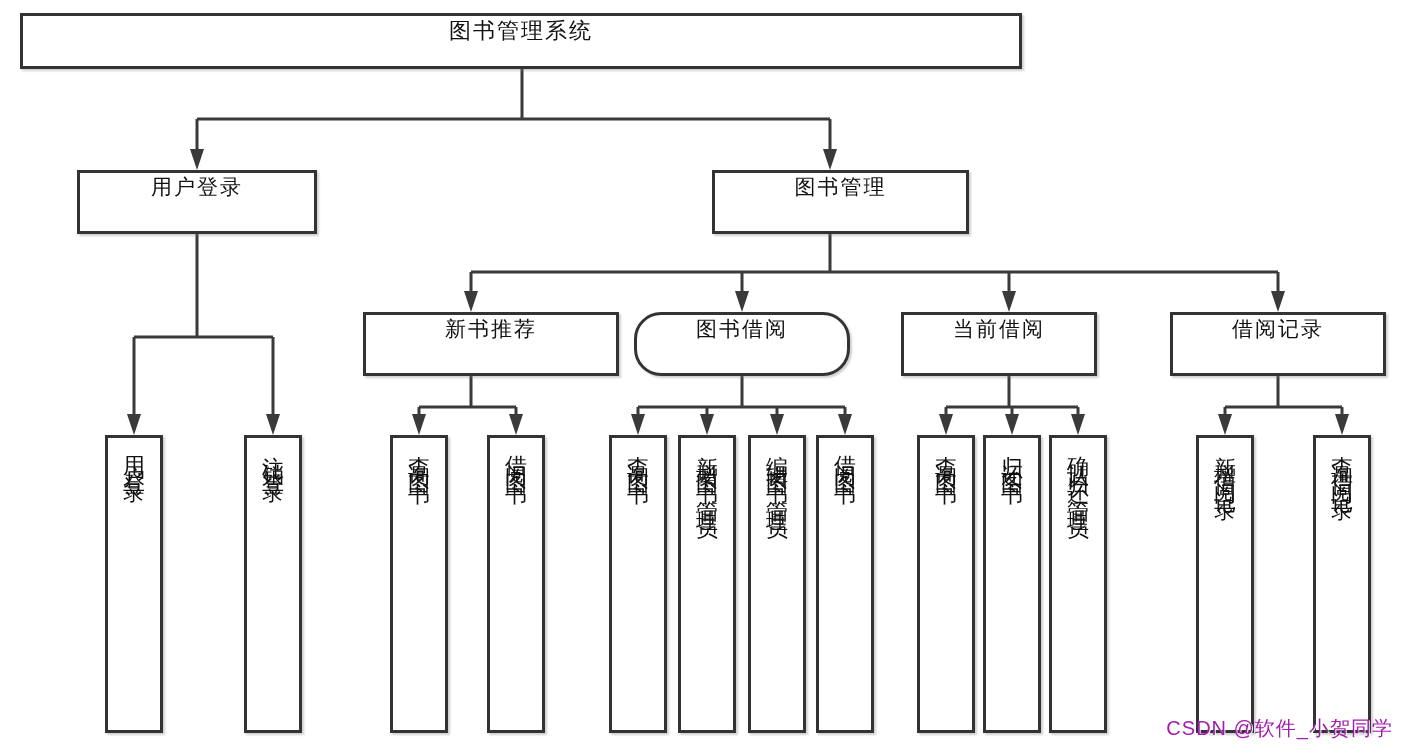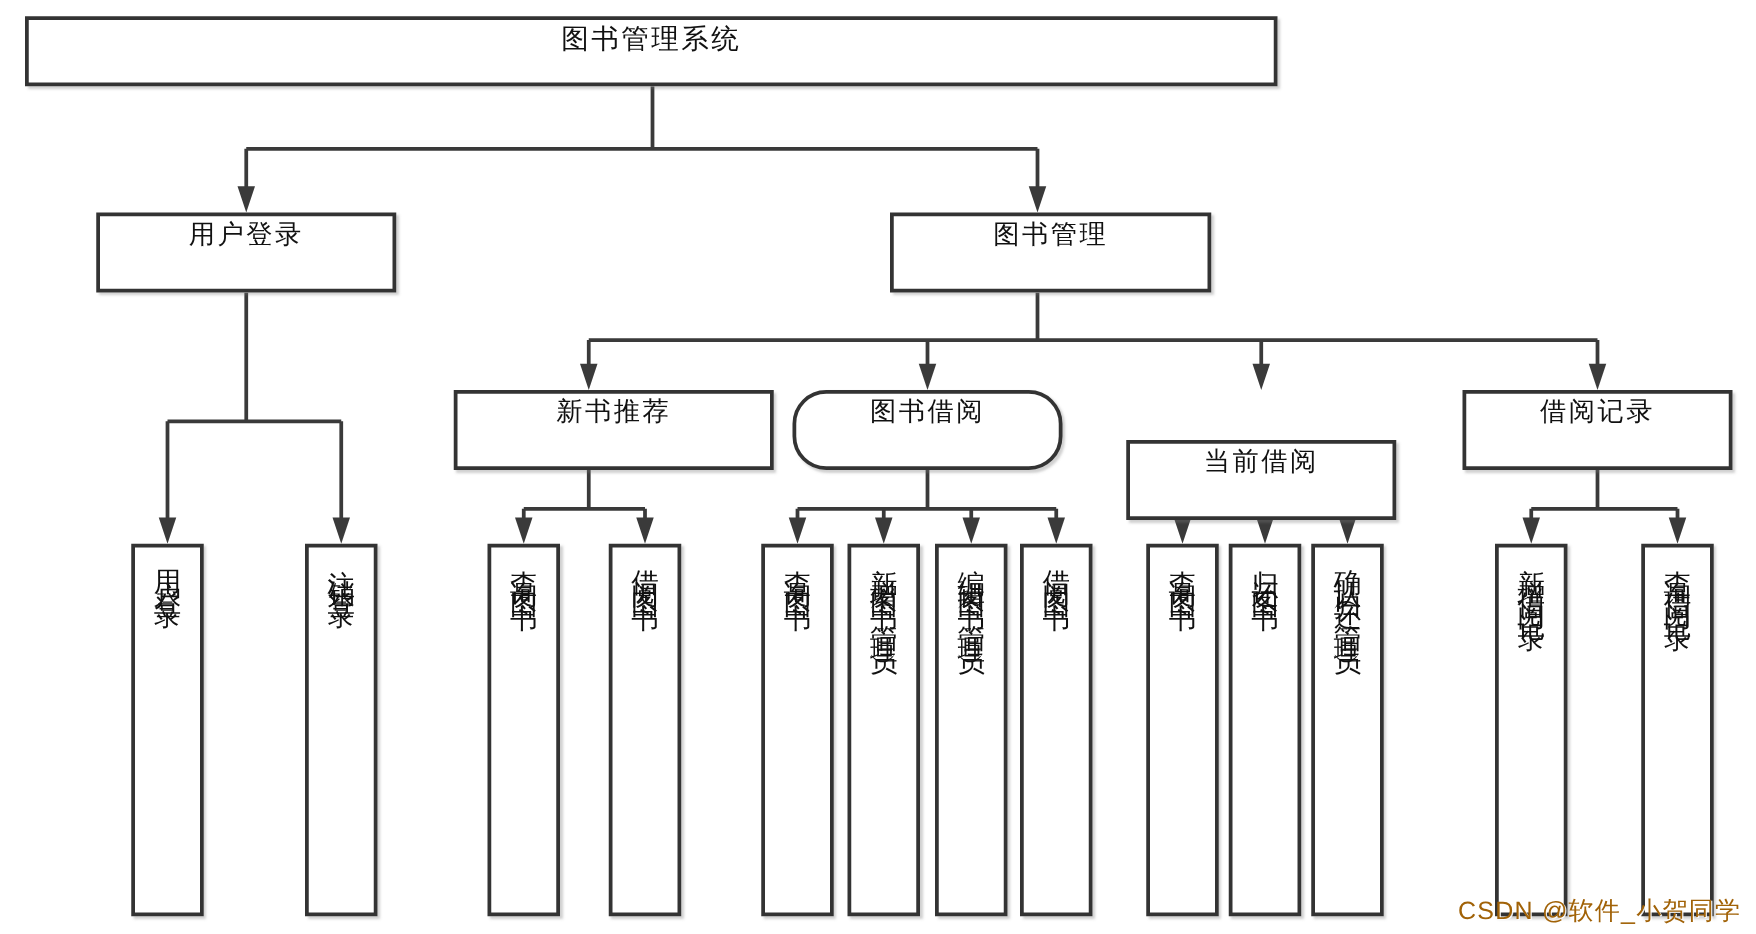--- a/index.html
+++ b/index.html
@@ -47,21 +47,21 @@
     font-size: 22px;
     letter-spacing: 9px;
     line-height: 1;
     white-space: nowrap;
   }
   .watermark {
     position: absolute;
     right: 12px;
     bottom: 5px;
     font-size: 20px;
-    color: #a16207;
+    color: #a21caf;
     letter-spacing: 1px;
     text-shadow: 1px 1px 0 rgba(255,255,255,0.9);
     z-index: 5;
     white-space: nowrap;
   }
   svg line, svg path { stroke: #3a3a3a; stroke-width: 3; fill: none; }
   svg polygon { fill: #3a3a3a; stroke: none; }
 </style>
 </head>
 <body>
@@ -115,21 +115,21 @@
   <div class="box h" style="left:712px; top:170px; width:257px; height:64px;">
     <span>图书管理</span>
   </div>
 
   <div class="box h" style="left:363px; top:312px; width:256px; height:64px;">
     <span>新书推荐</span>
   </div>
   <div class="box h" style="left:634px; top:312px; width:216px; height:64px;border-radius:27px;">
     <span>图书借阅</span>
   </div>
-  <div class="box h" style="left:901px; top:312px; width:216px; height:64px;margin-top:40px;">
+  <div class="box h" style="left:901px; top:312px; width:196px; height:64px;">
     <span>当前借阅</span>
   </div>
   <div class="box h" style="left:1170px; top:312px; width:216px; height:64px;">
     <span>借阅记录</span>
   </div>
 
   <div class="box v" style="left:105px; top:435px; width:58px; height:298px;">
     <span>用户登录</span>
   </div>
   <div class="box v" style="left:244px; top:435px; width:58px; height:298px;">

